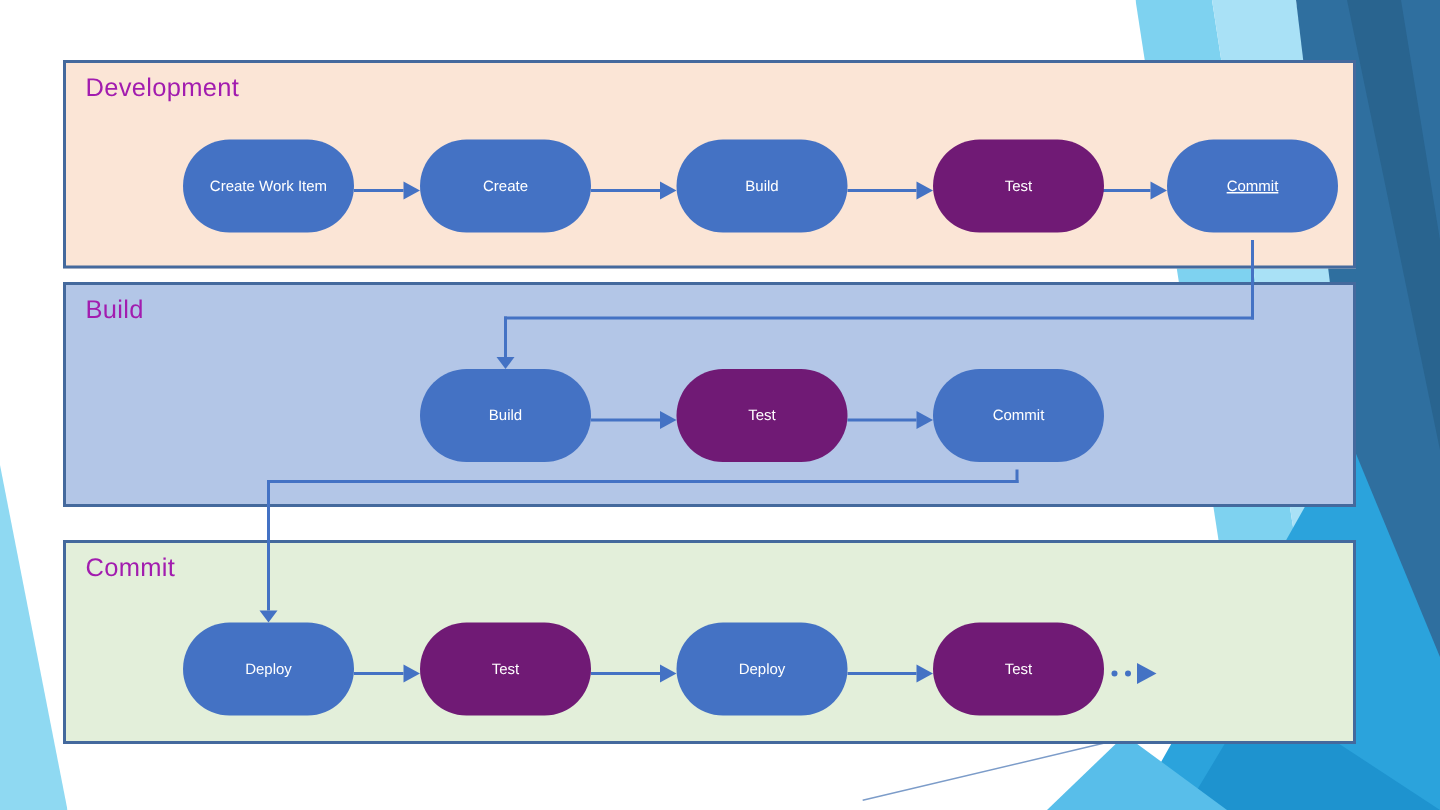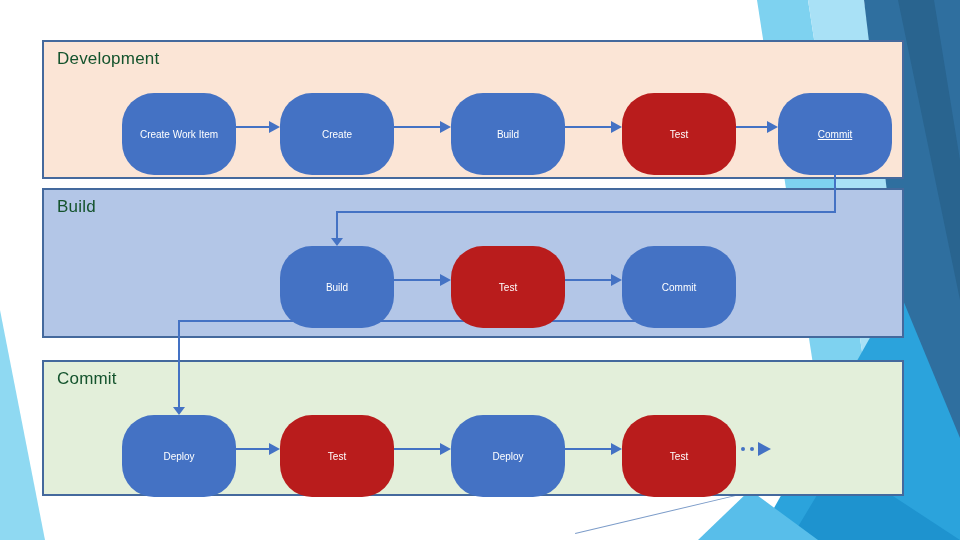--- a/index.html
+++ b/index.html
@@ -7,27 +7,27 @@
   .slide{position:relative;width:960px;height:540px;background:#FFFFFF;overflow:hidden;}
 
   
   .deco{position:absolute;left:0;top:0;width:960px;height:540px;z-index:0;}
 
   
   .lane{position:absolute;left:42px;width:862px;border:2px solid #44699D;box-sizing:border-box;z-index:1;}
   .lane--development{top:40px;height:139px;background:#FBE5D6;}
   .lane--build{top:188px;height:150px;background:#B3C6E7;}
   .lane--release{top:360px;height:136px;background:#E3EFDA;}
-  .lane-title{position:absolute;left:13px;top:7px;font-size:17px;letter-spacing:.2px;color:#14532d;}
+  .lane-title{position:absolute;left:13px;top:7px;font-size:17px;letter-spacing:.2px;color:#a21caf;}
 
   
-  .step{position:absolute;width:114px;height:82px;display:flex;align-items:center;justify-content:center;
+  .step{position:absolute;width:114px;height:62px;display:flex;align-items:center;justify-content:center;
         color:#FFFFFF;font-size:10px;text-align:center;z-index:3;border-radius:32px;}
   .step--blue{background:#4472C4;}
-  .step--green{background:#b91c1c;}
+  .step--green{background:#701a75;}
 
   
   .flow-arrow{position:absolute;height:14px;display:flex;align-items:center;z-index:2;}
   .flow-arrow .line{flex:1;height:2px;background:#4472C4;}
   .flow-arrow .head{width:0;height:0;border-top:6px solid transparent;border-bottom:6px solid transparent;border-left:11px solid #4472C4;}
 
   
   .seg{position:absolute;background:#4472C4;z-index:2;}
   .head-down{position:absolute;width:0;height:0;border-left:6px solid transparent;border-right:6px solid transparent;border-top:8px solid #4472C4;z-index:2;}
 

